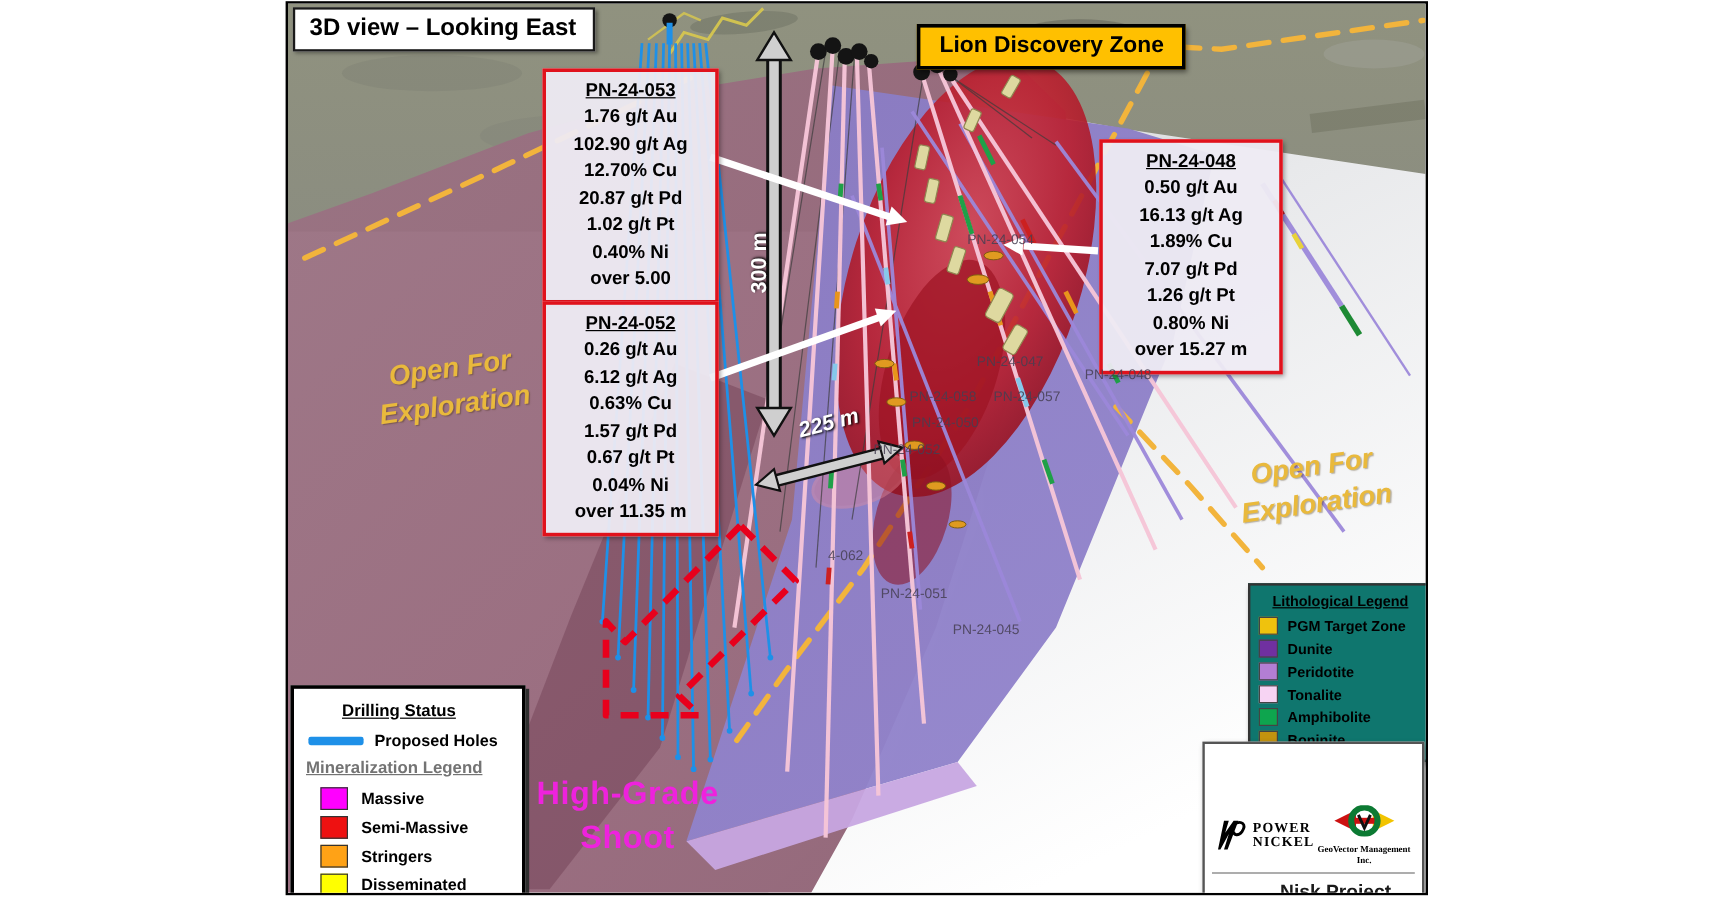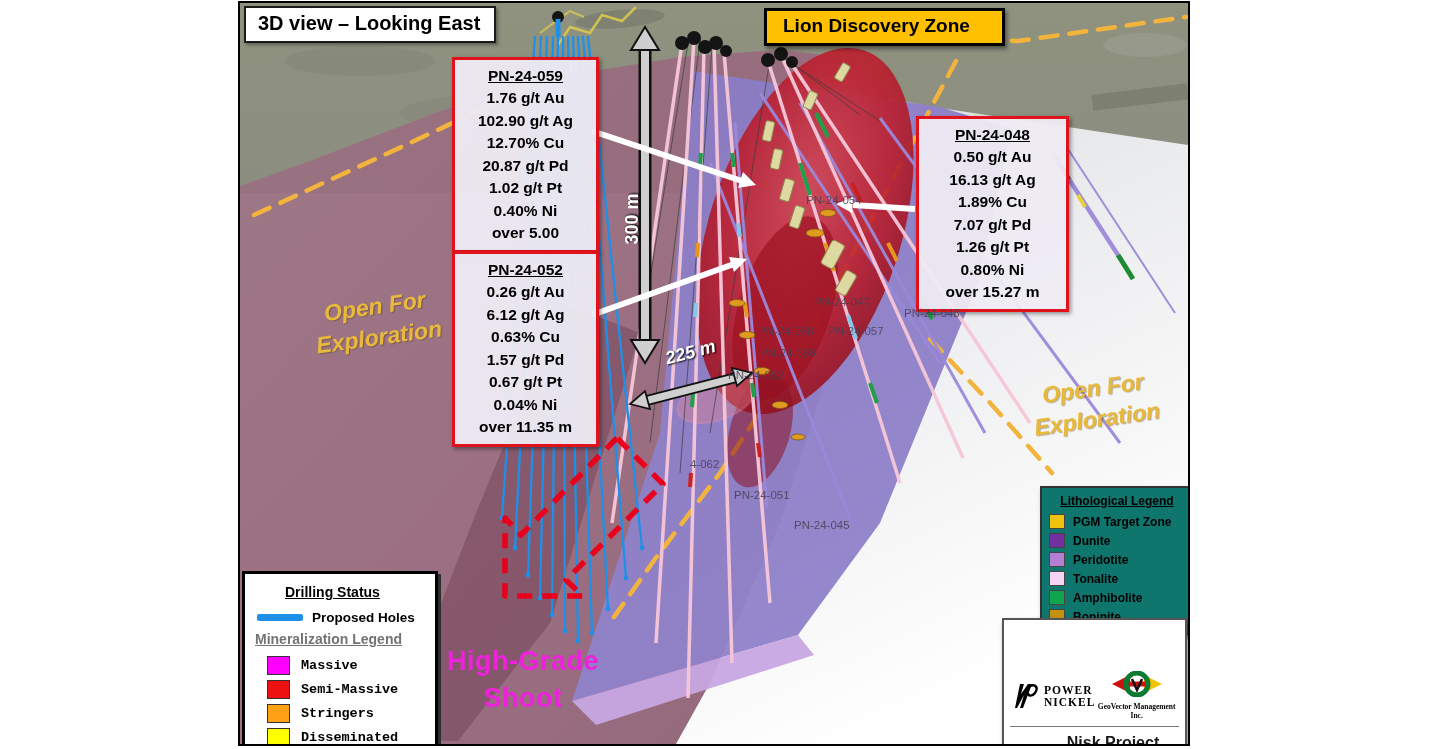--- a/index.html
+++ b/index.html
@@ -5,21 +5,21 @@
   html,body{margin:0;padding:0;background:#ffffff;}
   body{width:1431px;height:749px;position:relative;font-family:"Liberation Sans",sans-serif;overflow:hidden;}
   #frame{position:absolute;left:238px;top:1px;width:948px;height:741px;border:2px solid #000;background:#fff;overflow:hidden;}
   #scene{position:absolute;left:0;top:0;width:948px;height:741px;}
 
   .overlay{position:absolute;}
 
   
   .title-box{left:4px;top:3px;background:#fff;border:2px solid #1a1a1a;padding:4px 14px 6px 12px;
     font-size:20px;font-weight:bold;color:#000;box-shadow:2px 2px 3px rgba(0,0,0,.35);}
-  .zone-box{left:524px;top:5px;background:#FFC000;border:3px solid #000;padding:4px 32px 6px 16px;
+  .zone-box{left:524px;top:17px;background:#FFC000;border:3px solid #000;padding:4px 15px 6px 16px;
     font-size:19px;font-weight:bold;color:#000;box-shadow:2px 3px 4px rgba(0,0,0,.45);}
 
   
   .callout{width:141px;background:rgba(238,235,243,0.95);border:3px solid #E0121C;
     box-shadow:2px 2px 4px rgba(0,0,0,.4);text-align:center;padding:4px 0 5px 0;}
   .co-title{font-size:15.5px;font-weight:bold;text-decoration:underline;color:#000;line-height:23px;}
   .co-line{font-size:15.5px;font-weight:bold;color:#000;line-height:22.5px;white-space:nowrap;}
 
   
   .open-exp{width:190px;text-align:center;font-size:23px;line-height:31px;font-weight:bold;font-style:italic;
@@ -29,21 +29,21 @@
   .hole-label{position:absolute;font-size:11.5px;color:#463f52;opacity:.85;white-space:nowrap;}
 
   
   .drill-legend{left:2px;top:568px;width:174px;background:#fff;border:3px solid #000;
     box-shadow:3px 3px 0 #2e2e2e;padding:8px 6px 9px 10px;}
   .dl-title{font-size:14px;font-weight:bold;text-decoration:underline;color:#000;margin:2px 0 10px 8px;padding-left:22px;}
   .dl-proposed{display:flex;align-items:center;margin:0 0 6px 2px;}
   .dl-bar{width:46px;height:7px;border-radius:2px;margin-right:9px;}
   .dl-proposed-label{font-size:13.5px;font-weight:bold;color:#000;}
   .dl-sub{font-size:14px;font-weight:bold;text-decoration:underline;color:#737373;margin:2px 0 9px 0px;}
-  .dl-row{display:flex;align-items:center;margin:0 0 5px 12px;font-family:Liberation Mono, monospace;}
+  .dl-row{display:flex;align-items:center;margin:0 0 5px 12px;}
   .dl-swatch{width:21px;height:17px;border:1px solid #333;margin-right:11px;flex:none;}
   .dl-label{font-size:13.5px;font-weight:bold;color:#000;white-space:nowrap;}
 
   
   .lith-legend{left:800px;top:483px;width:136px;background:#0f766e;border:2px solid #333;
     box-shadow:2px 3px 4px rgba(0,0,0,.5);padding:6px 5px 5px 7px;}
   .ll-title{font-size:12px;font-weight:bold;text-decoration:underline;color:#000;text-align:center;margin-bottom:6px;}
   .ll-row{display:flex;align-items:center;margin-bottom:4px;}
   .ll-swatch{width:14px;height:13px;border:1.5px solid #444;margin-right:8px;flex:none;}
   .ll-label{font-size:12px;font-weight:bold;color:#000;white-space:nowrap;}
@@ -269,21 +269,21 @@
       <polygon points="596,201 612,210 613,194" stroke="none"></polygon>
     </g>
 
     <polygon points="377,435 281,532 265,515 265,593 343,593 326,577 423,481" fill="none" stroke="#E8001C" stroke-width="5.5" stroke-dasharray="15 10" stroke-linejoin="round"></polygon>
   </svg>
 
   <div class="overlay title-box">3D view – Looking East</div>
   <div class="overlay zone-box">Lion Discovery Zone</div>
 
   <div class="overlay callout" style="left:212px;top:54px;">
-    <div class="co-title">PN-24-059</div>
+    <div class="co-title">PN-24-053</div>
     <div class="co-line">1.76 g/t Au</div>
     <div class="co-line">102.90 g/t Ag</div>
     <div class="co-line">12.70% Cu</div>
     <div class="co-line">20.87 g/t Pd</div>
     <div class="co-line">1.02 g/t Pt</div>
     <div class="co-line">0.40% Ni</div>
     <div class="co-line">over 5.00</div>
   </div>
 
   <div class="overlay callout" style="left:212px;top:248px;">

